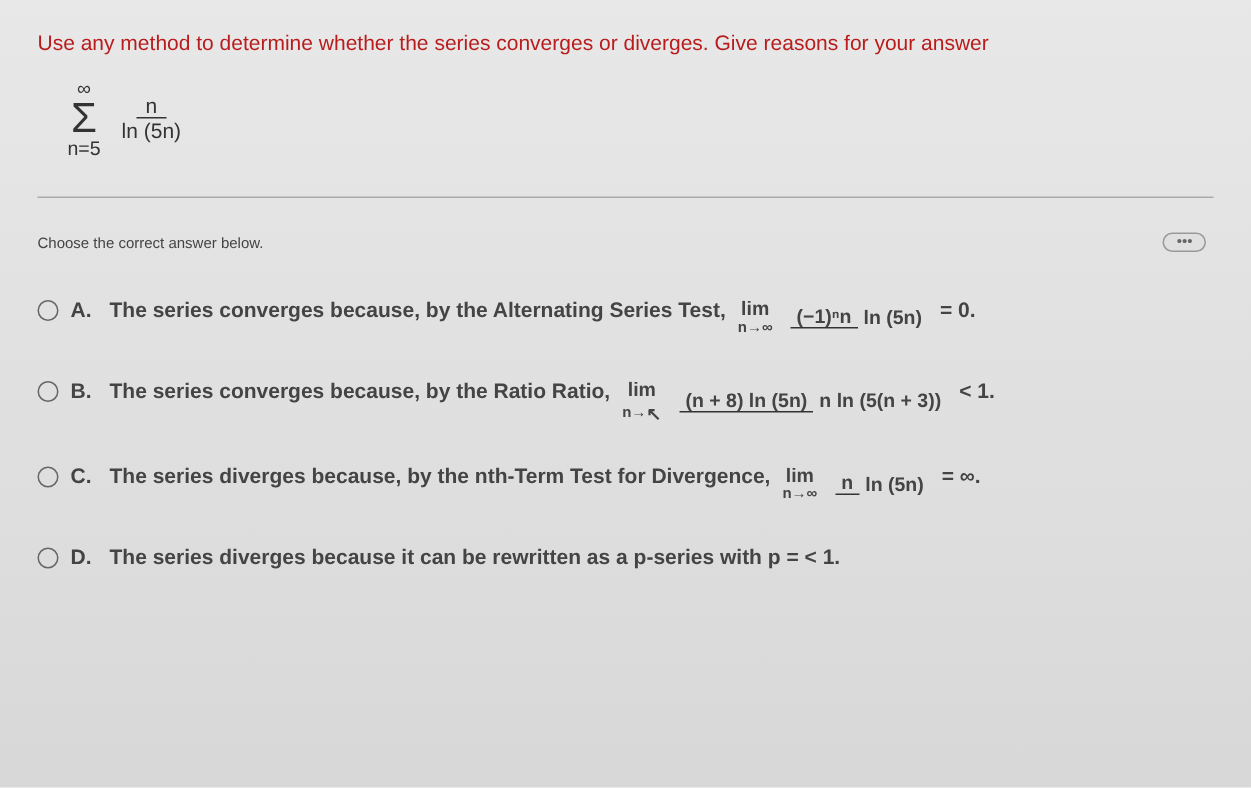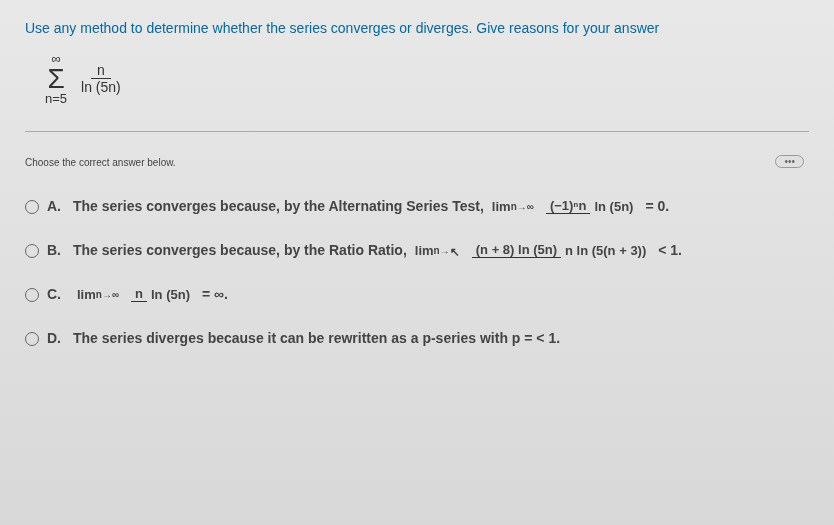--- a/index.html
+++ b/index.html
@@ -11,21 +11,21 @@
       width: 834px;
       height: 525px;
       background: linear-gradient(to bottom, #e8e8e8, #d8d8d8);
       font-family: Arial, sans-serif;
       color: #333;
       padding: 20px 25px;
       position: relative;
     }
     .question-text {
       font-size: 14px;
-      color: #0369a1;
+      color: #b91c1c;
       margin-bottom: 15px;
     }
     .series-expr {
       margin-left: 20px;
       margin-bottom: 25px;
       display: flex;
       align-items: center;
     }
     .sigma-block {
       display: flex;
@@ -96,20 +96,21 @@
       min-width: 18px;
     }
     .opt-text {
       display: flex;
       flex-wrap: wrap;
       gap: 4px;
       font-weight: bold;
     }
     .lim-block {
       display: inline-flex;
+      flex-direction: column;
       align-items: center;
       font-size: 13px;
       margin: 0 4px;
     }
     .lim-sub {
       font-size: 10px;
     }
     .inline-frac {
       display: inline-flex;
       align-items: center;
@@ -188,20 +189,21 @@
       <span class="den">n ln (5(n + 3))</span>
     </span>
     <span>&lt; 1.</span>
   </div>
 </div>
 
 <div class="option">
   <div class="radio"></div>
   <span class="opt-label">C.</span>
   <div class="opt-text">
+    <span>The series diverges because, by the nth-Term Test for Divergence,</span>
     <span class="lim-block">
       <span>lim</span>
       <span class="lim-sub">n→∞</span>
     </span>
     <span class="inline-frac">
       <span class="num">n</span>
       <span class="den">ln (5n)</span>
     </span>
     <span>= ∞.</span>
   </div>

